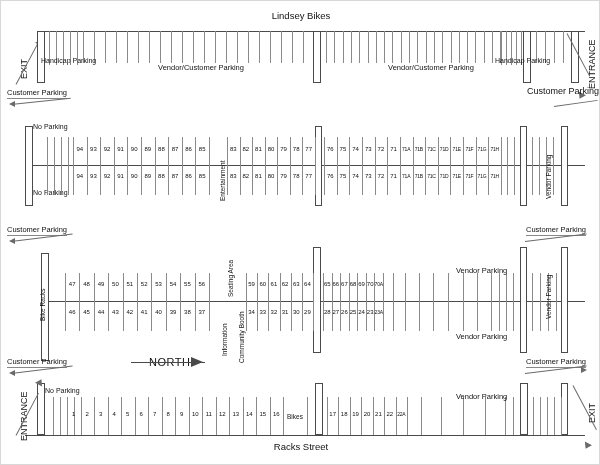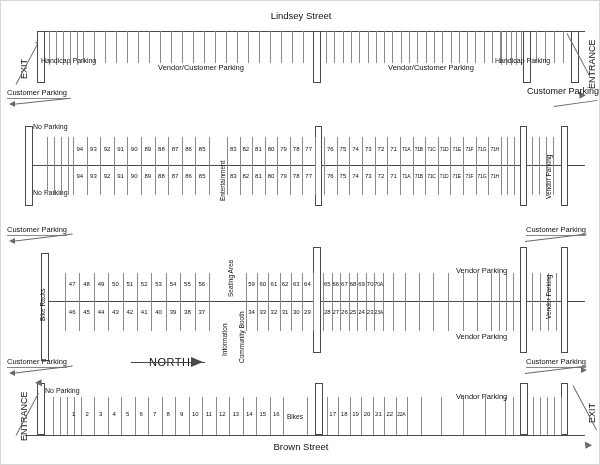--- a/index.html
+++ b/index.html
@@ -31,21 +31,21 @@
   .arrowline{position:absolute;background:#6a6a6a;height:1px;transform-origin:0 50%;}
   .arrowhead{position:absolute;width:0;height:0;}
   .north{position:absolute;font-size:11px;letter-spacing:.5px;color:#111;white-space:nowrap;}
   .uline{border-bottom:1px solid #888;}
 </style>
 </head>
 <body>
 
 <div id="map">
 
-  <div class="street" style="left:0;top:9px;width:600px;">Lindsey Street</div>
+  <div class="street" style="left:0;top:9px;width:600px;">Lindsey Bikes</div>
 
   <div class="hline" style="left:36px;top:30px;width:548px;"></div>
 
   <div id="topTicks">
       <div class="vline" style="left: 48px; top: 30px; height: 34px;"></div>
       <div class="vline" style="left: 55px; top: 30px; height: 34px;"></div>
       <div class="vline" style="left: 62px; top: 30px; height: 34px;"></div>
       <div class="vline" style="left: 69px; top: 30px; height: 34px;"></div>
       <div class="vline" style="left: 76px; top: 30px; height: 34px;"></div>
       <div class="vline" style="left: 82px; top: 30px; height: 32px;"></div>
@@ -465,15 +465,15 @@
   <div class="lbl" style="left:455px;top:392px;font-size:7.5px;">Vendor Parking</div>
 
   <div class="vlbl big" style="left:20px;top:440px;">ENTRANCE</div>
   <div class="arrowline" style="left:15px;top:434px;width:48px;transform:rotate(-62deg);"></div>
   <div class="arrowhead" style="left:35px;top:378px;border-left:4px solid transparent;border-right:4px solid transparent;border-bottom:6px solid #6a6a6a;transform:rotate(28deg);"></div>
 
   <div class="vlbl big" style="left:588px;top:422px;">EXIT</div>
   <div class="arrowline" style="left:572px;top:384px;width:50px;transform:rotate(62deg);"></div>
   <div class="arrowhead" style="left:582px;top:442px;border-left:4px solid transparent;border-right:4px solid transparent;border-top:6px solid #6a6a6a;transform:rotate(28deg);"></div>
 
-  <div class="street" style="left:0;top:440px;width:600px;">Brown Street</div>
+  <div class="street" style="left:0;top:440px;width:600px;">Racks Street</div>
 
 </div>
 
 </body></html>

